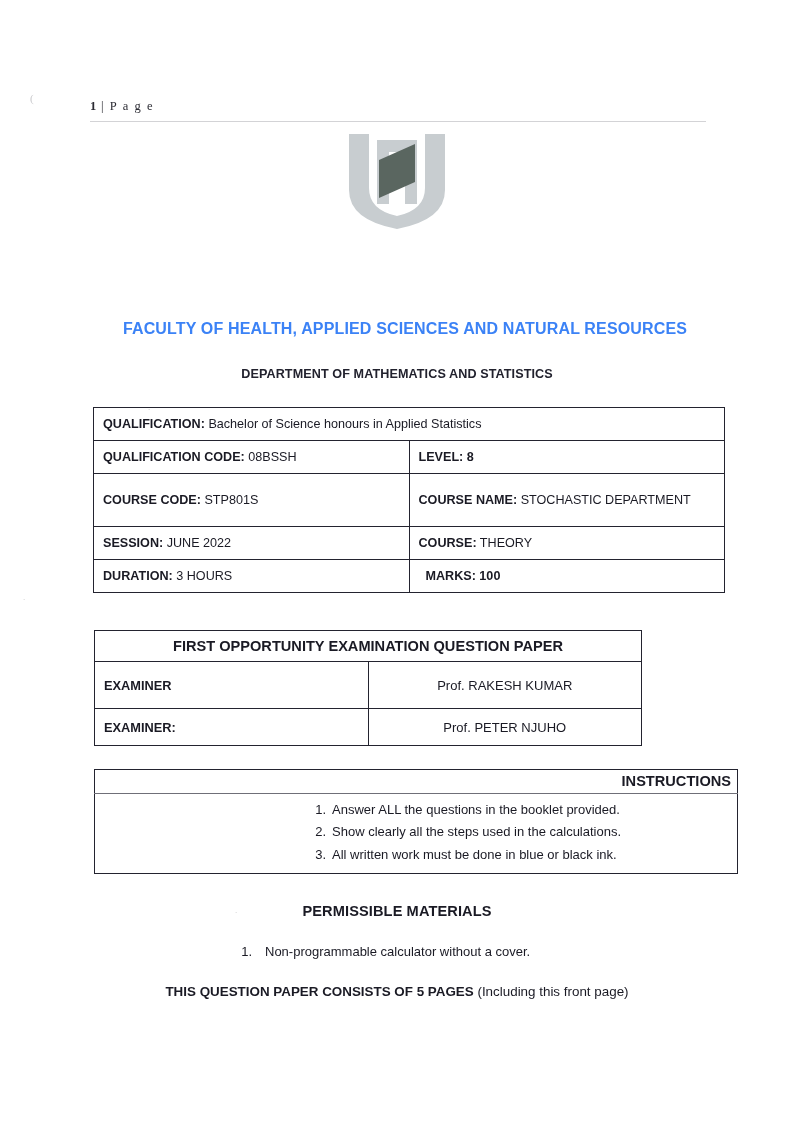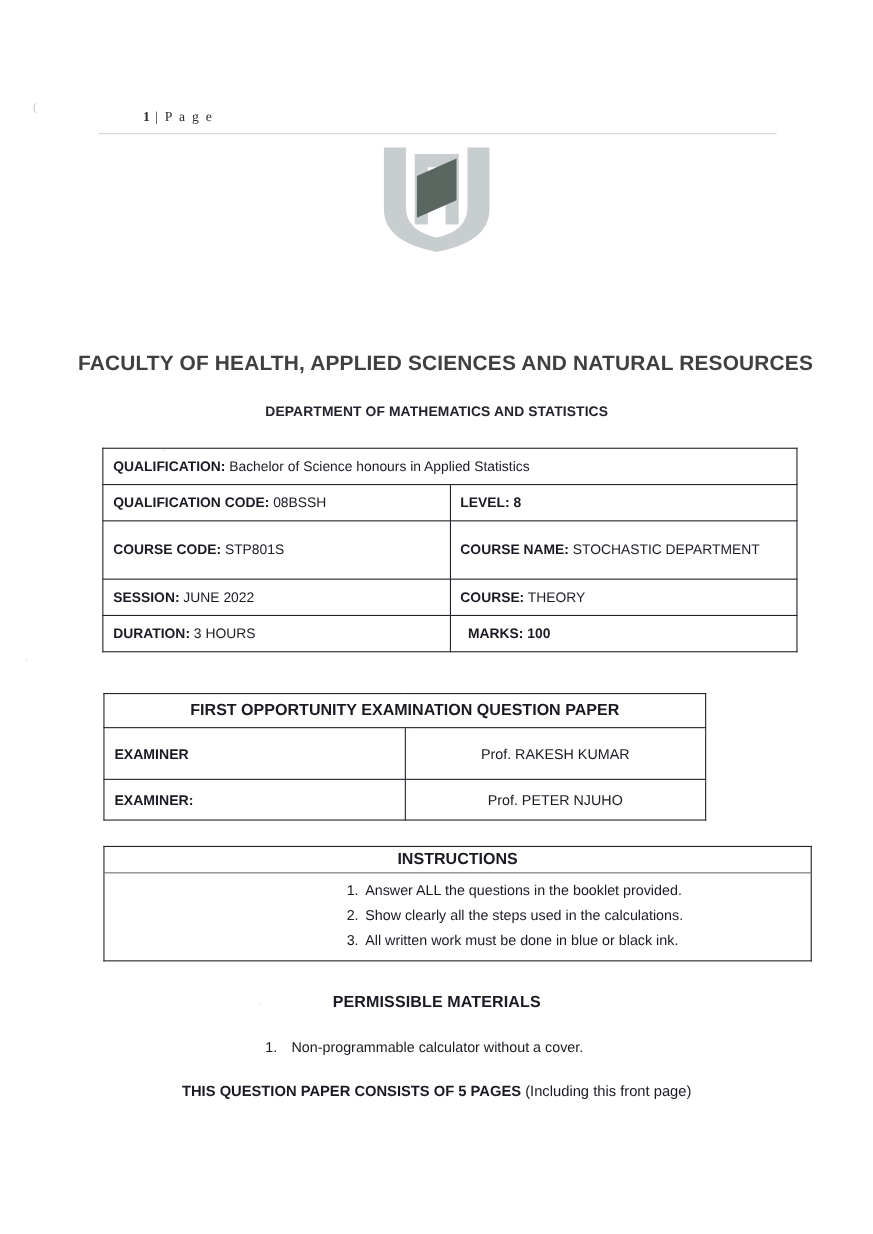--- a/index.html
+++ b/index.html
@@ -42,21 +42,20 @@
     top: 99px;
     width: 616px;
   }
   .page-header .folio {
     font-family: "Liberation Serif", serif;
     font-size: 12.5px;
     color: #2b2b33;
     letter-spacing: 1.6px;
     white-space: pre;
     padding-bottom: 4px;
-    margin-left: 40px;
   }
   .page-header .folio b { font-weight: bold; letter-spacing: 0; }
   .header-rule {
     position: absolute;
     left: 90px;
     top: 121px;
     width: 616px;
     height: 1px;
     background: #d3d3d6;
   }
@@ -93,24 +92,24 @@
     margin-top: 2px;
   }
 
   
   .faculty {
     position: absolute;
     left: 16px;
     right: 0;
     top: 320px;
     text-align: center;
-    font-size: 19px;
+    font-size: 16px;
     font-weight: bold;
     letter-spacing: 0.15px;
-    color: #404040;
+    color: #3b82f6;
   }
   .department {
     position: absolute;
     left: 0;
     right: 0;
     top: 367px;
     text-align: center;
     font-size: 12.6px;
     font-weight: bold;
     letter-spacing: 0.1px;
@@ -173,21 +172,21 @@
   #instructions-table {
     left: 94px;
     top: 769px;
     width: 644px;
   }
   #instructions-table td {
     padding: 0;
     border: 1.3px solid #23232f;
   }
   #instructions-table .ins-title {
-    text-align: center;
+    text-align: right;
     font-size: 14.6px;
     font-weight: bold;
     padding: 3px 6px 4px;
     border-bottom: 1.3px solid #6f6f78;
   }
   #instructions-table .ins-body {
     padding: 5px 0 7px;
   }
   .ins-list {
     margin: 0;

